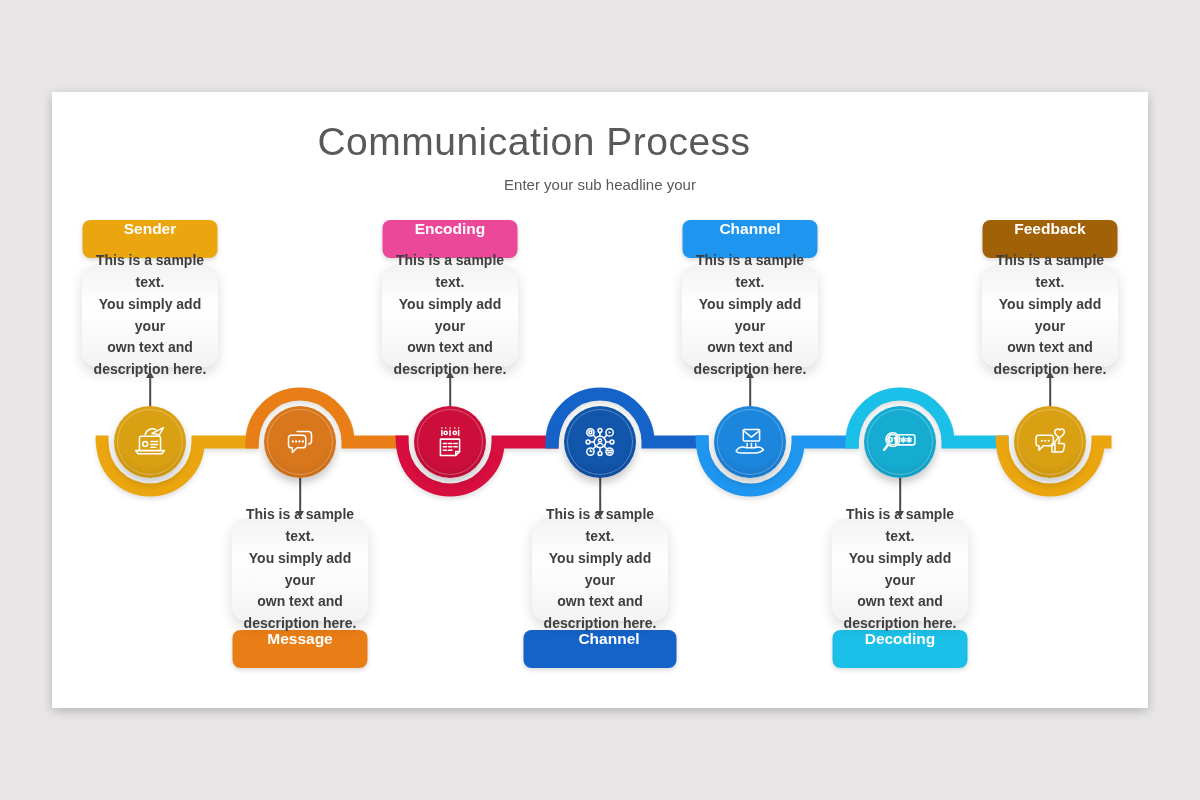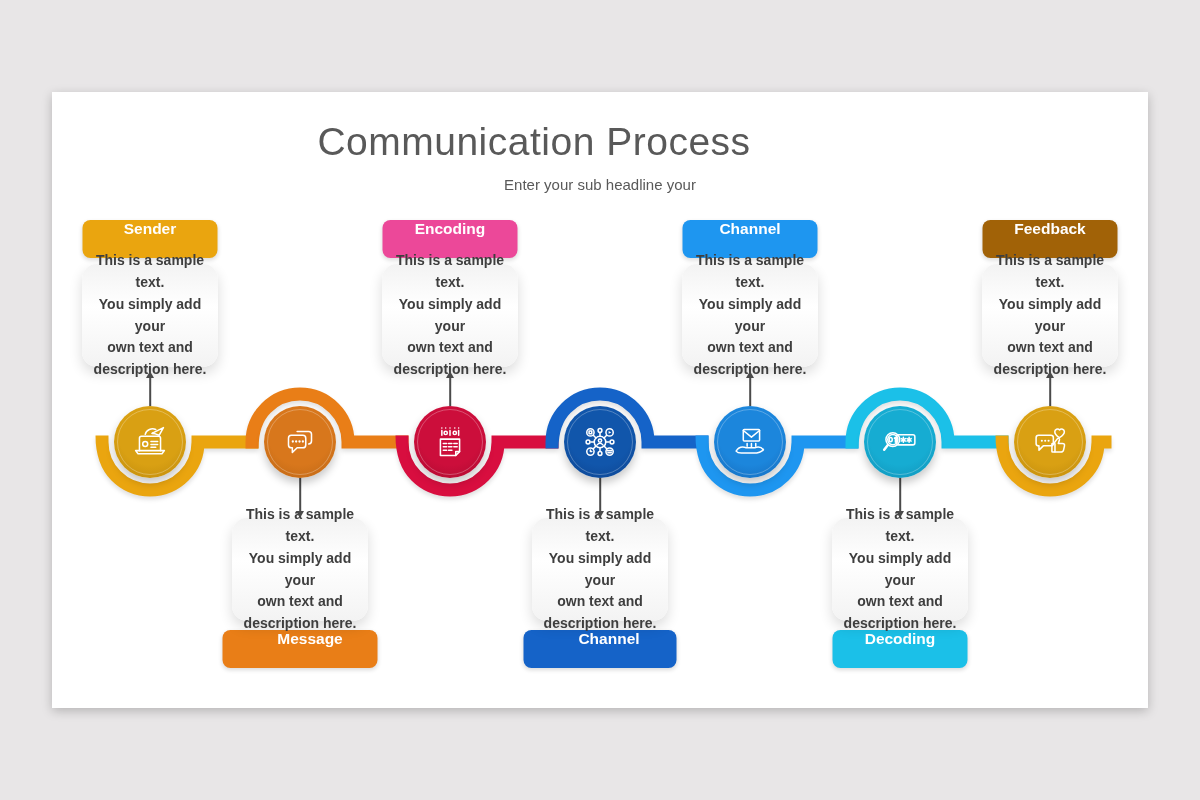--- a/index.html
+++ b/index.html
@@ -79,21 +79,21 @@
         <path d="M9 33 h30 l-2.5 3.2 h-25 Z"></path>
         <circle cx="19" cy="26" r="2.6"></circle>
         <path d="M25 23.5 h7 M25 26.5 h7 M25 29.5 h5"></path>
         <path d="M19 16 C20 11 26 9 30 11"></path>
         <path d="M26 15 L38 9 L33.5 17 L29.5 15.5 Z"></path>
       </svg>
     </div>
   </div>
 
   <div class="step" style="left:300px">
-    <div class="step-label pos-bottom" style="background: rgb(233, 126, 23); padding-left: 20px;">
+    <div class="step-label pos-bottom" style="background: rgb(233, 126, 23);">
       <span>Message</span>
     </div>
     <div class="step-desc pos-bottom">
       <div class="desc-text">This is a sample text.
 You simply add your
 own text and
 description here.</div>
     </div>
     <div class="arrow-head down"></div>
     <div class="arrow-line bottom"></div>

